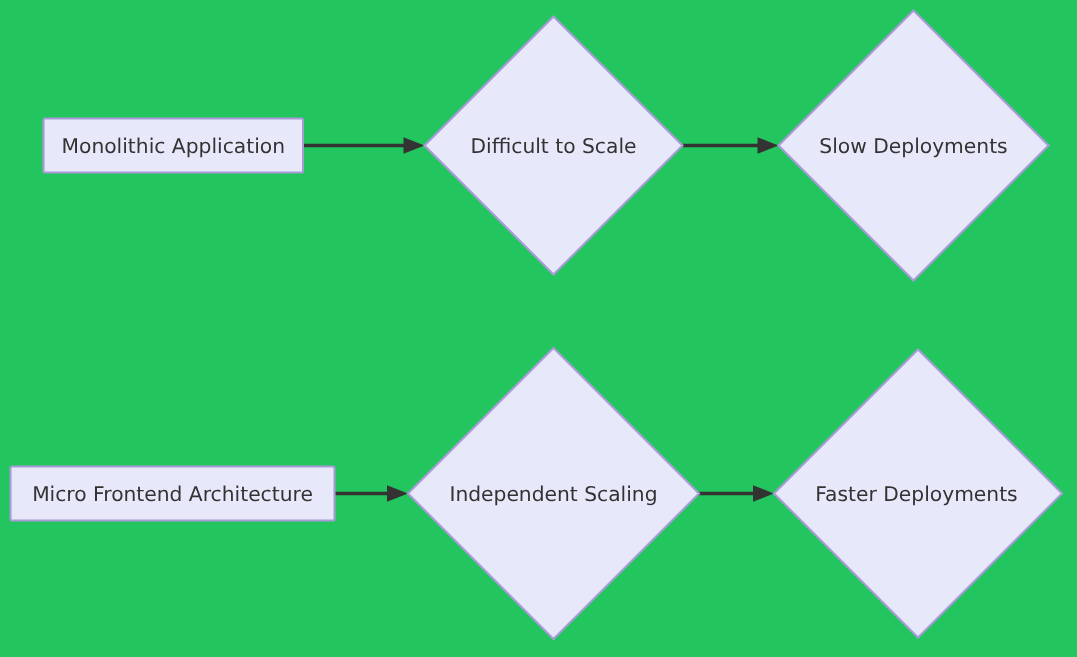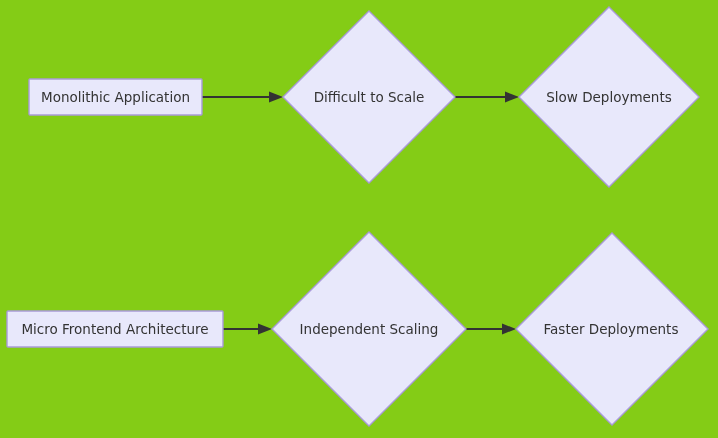--- a/index.html
+++ b/index.html
@@ -8,21 +8,21 @@
     padding: 0;
     background: #ffffff;
   }
   body {
     font-family: "DejaVu Sans", "Liberation Sans", sans-serif;
   }
   #diagram-canvas {
     position: relative;
     width: 718px;
     height: 438px;
-    background: #84cc16;
+    background: #22c55e;
     overflow: hidden;
   }
   #diagram-svg {
     position: absolute;
     top: 0;
     left: 0;
     width: 718px;
     height: 438px;
   }
   .node-label {

